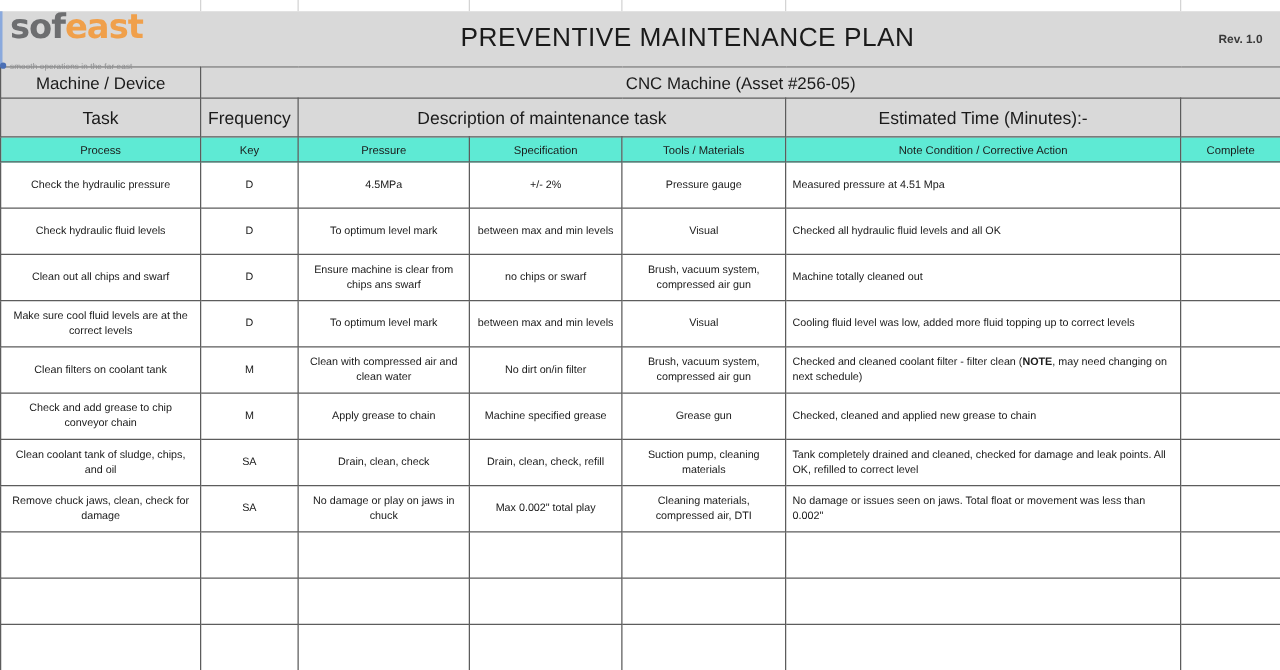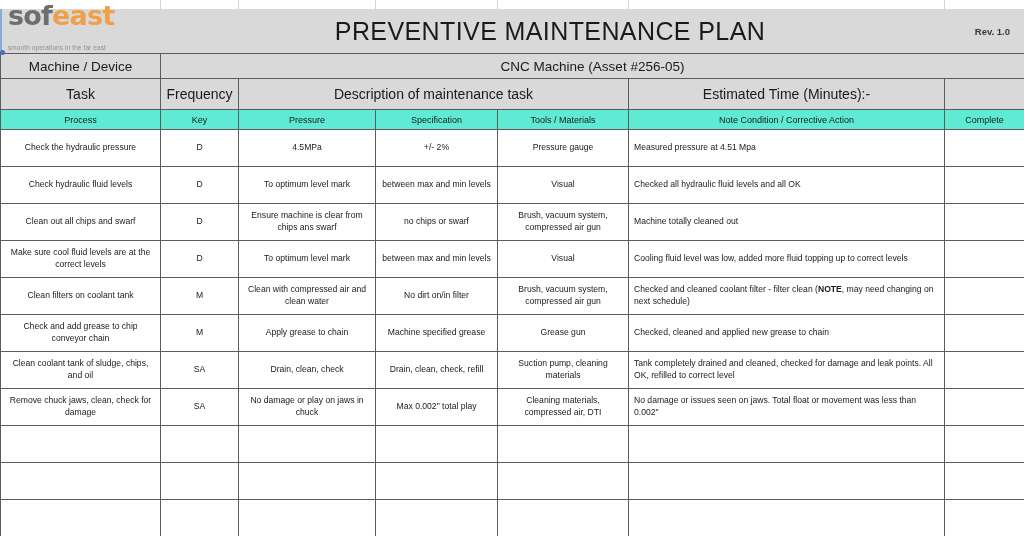--- a/index.html
+++ b/index.html
@@ -40,21 +40,21 @@
   }
   .logo-cell {
     position: absolute;
     left: 8px;
     top: 4px;
     width: 150px;
     height: 38px;
     background: #d9d9d9;
     display: flex;
     flex-direction: column;
-    justify-content: flex-end;
+    justify-content: center;
     gap: 13px;
   }
   .logo-wordmark {
     font-family: "DejaVu Sans", sans-serif;
     font-size: 27px;
     font-weight: bold;
     line-height: 1;
     letter-spacing: -0.8px;
   }
   .logo-so { color: #6d6e70; }
@@ -64,21 +64,21 @@
     font-size: 6.5px;
     color: #8e8f91;
     letter-spacing: 0.1px;
     margin-top: 2px;
   }
   .doc-title {
     position: absolute;
     left: 160px;
     right: 84px;
     text-align: center;
-    font-size: 25px;
+    font-size: 21px;
     font-weight: normal;
     color: #1a1a1a;
     letter-spacing: 0.4px;
     font-family: "Liberation Sans", sans-serif;
   }
   .rev-label {
     position: absolute;
     right: 14px;
     font-size: 9.5px;
     color: #3a3a3a;

